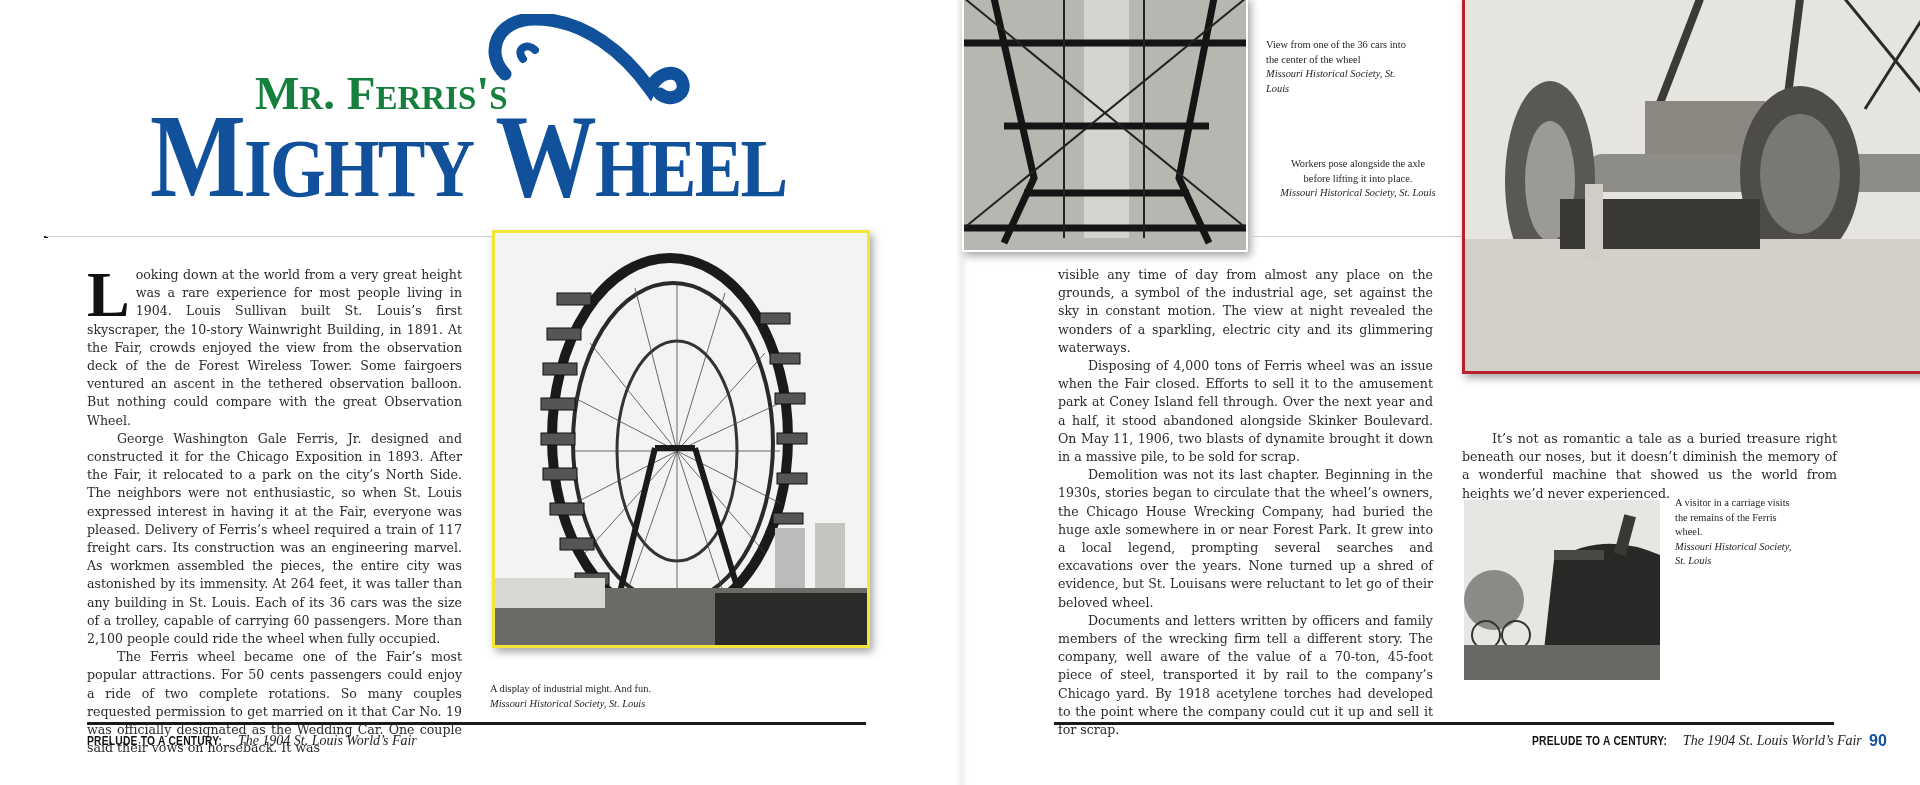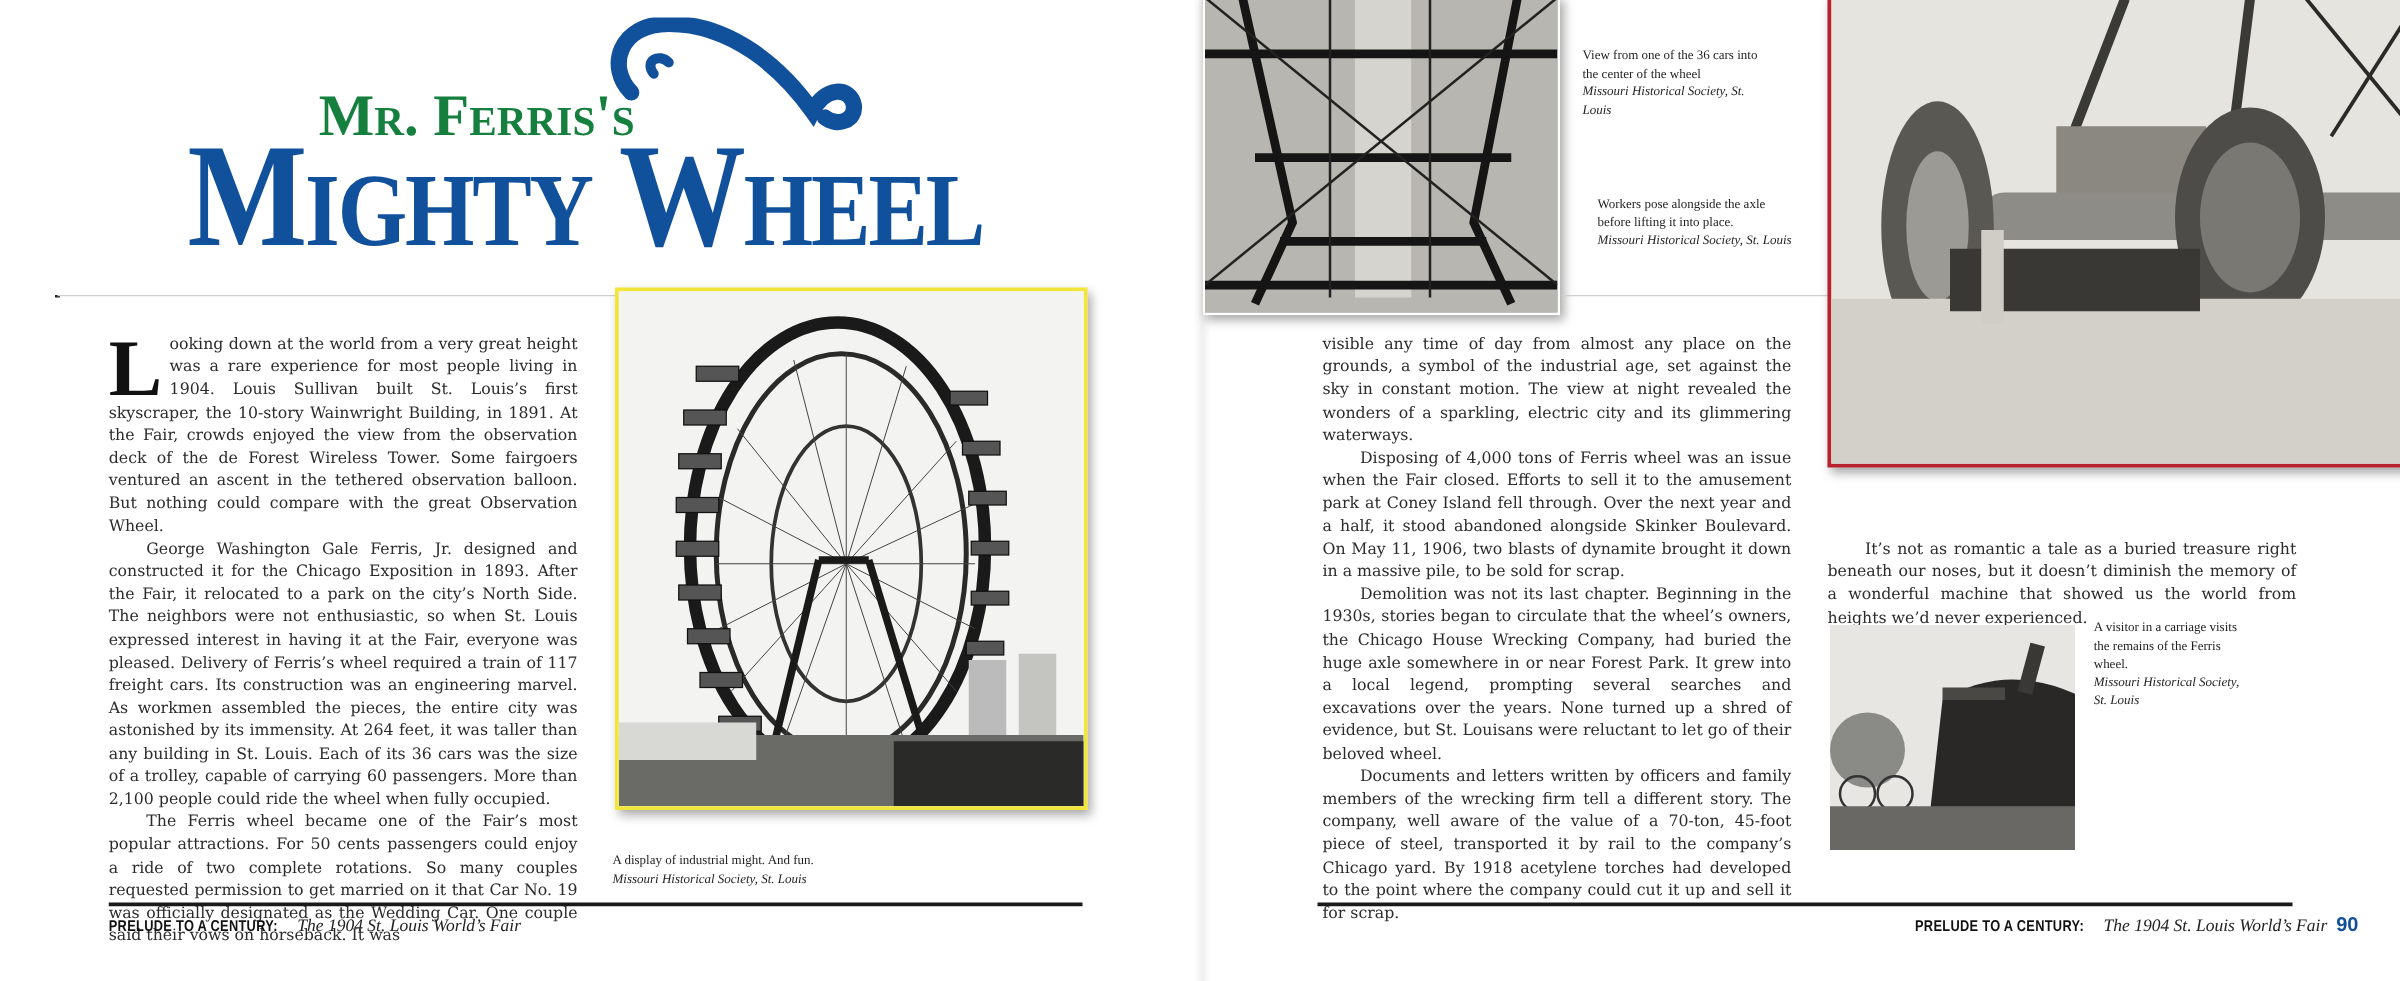--- a/index.html
+++ b/index.html
@@ -146,21 +146,21 @@
         <line x1="180" y1="0" x2="180" y2="240"></line>
     </g>
   </svg>
 </div>
 
 <div class="caption" style="left:1266px; top:38px; width:140px;">
   <span>View from one of the 36 cars into the center of the wheel</span>
   <span class="credit">Missouri Historical Society, St. Louis</span>
 </div>
 
-<div class="caption" style="left:1278px; top:157px; width:160px; text-align:left;">
+<div class="caption" style="left:1278px; top:157px; width:160px; text-align:center;">
   <span>Workers pose alongside the axle before lifting it into place.</span>
   <span class="credit">Missouri Historical Society, St. Louis</span>
 </div>
 
 <div class="rule-thin" style="left:1250px; top:236px; width:212px;"></div>
 
 <div class="photo photo-axle">
   <svg width="470" height="372" viewBox="0 0 470 372">
     <rect width="470" height="372" fill="#e6e4de"></rect>
     <g stroke="#3a3a36" stroke-width="8">

